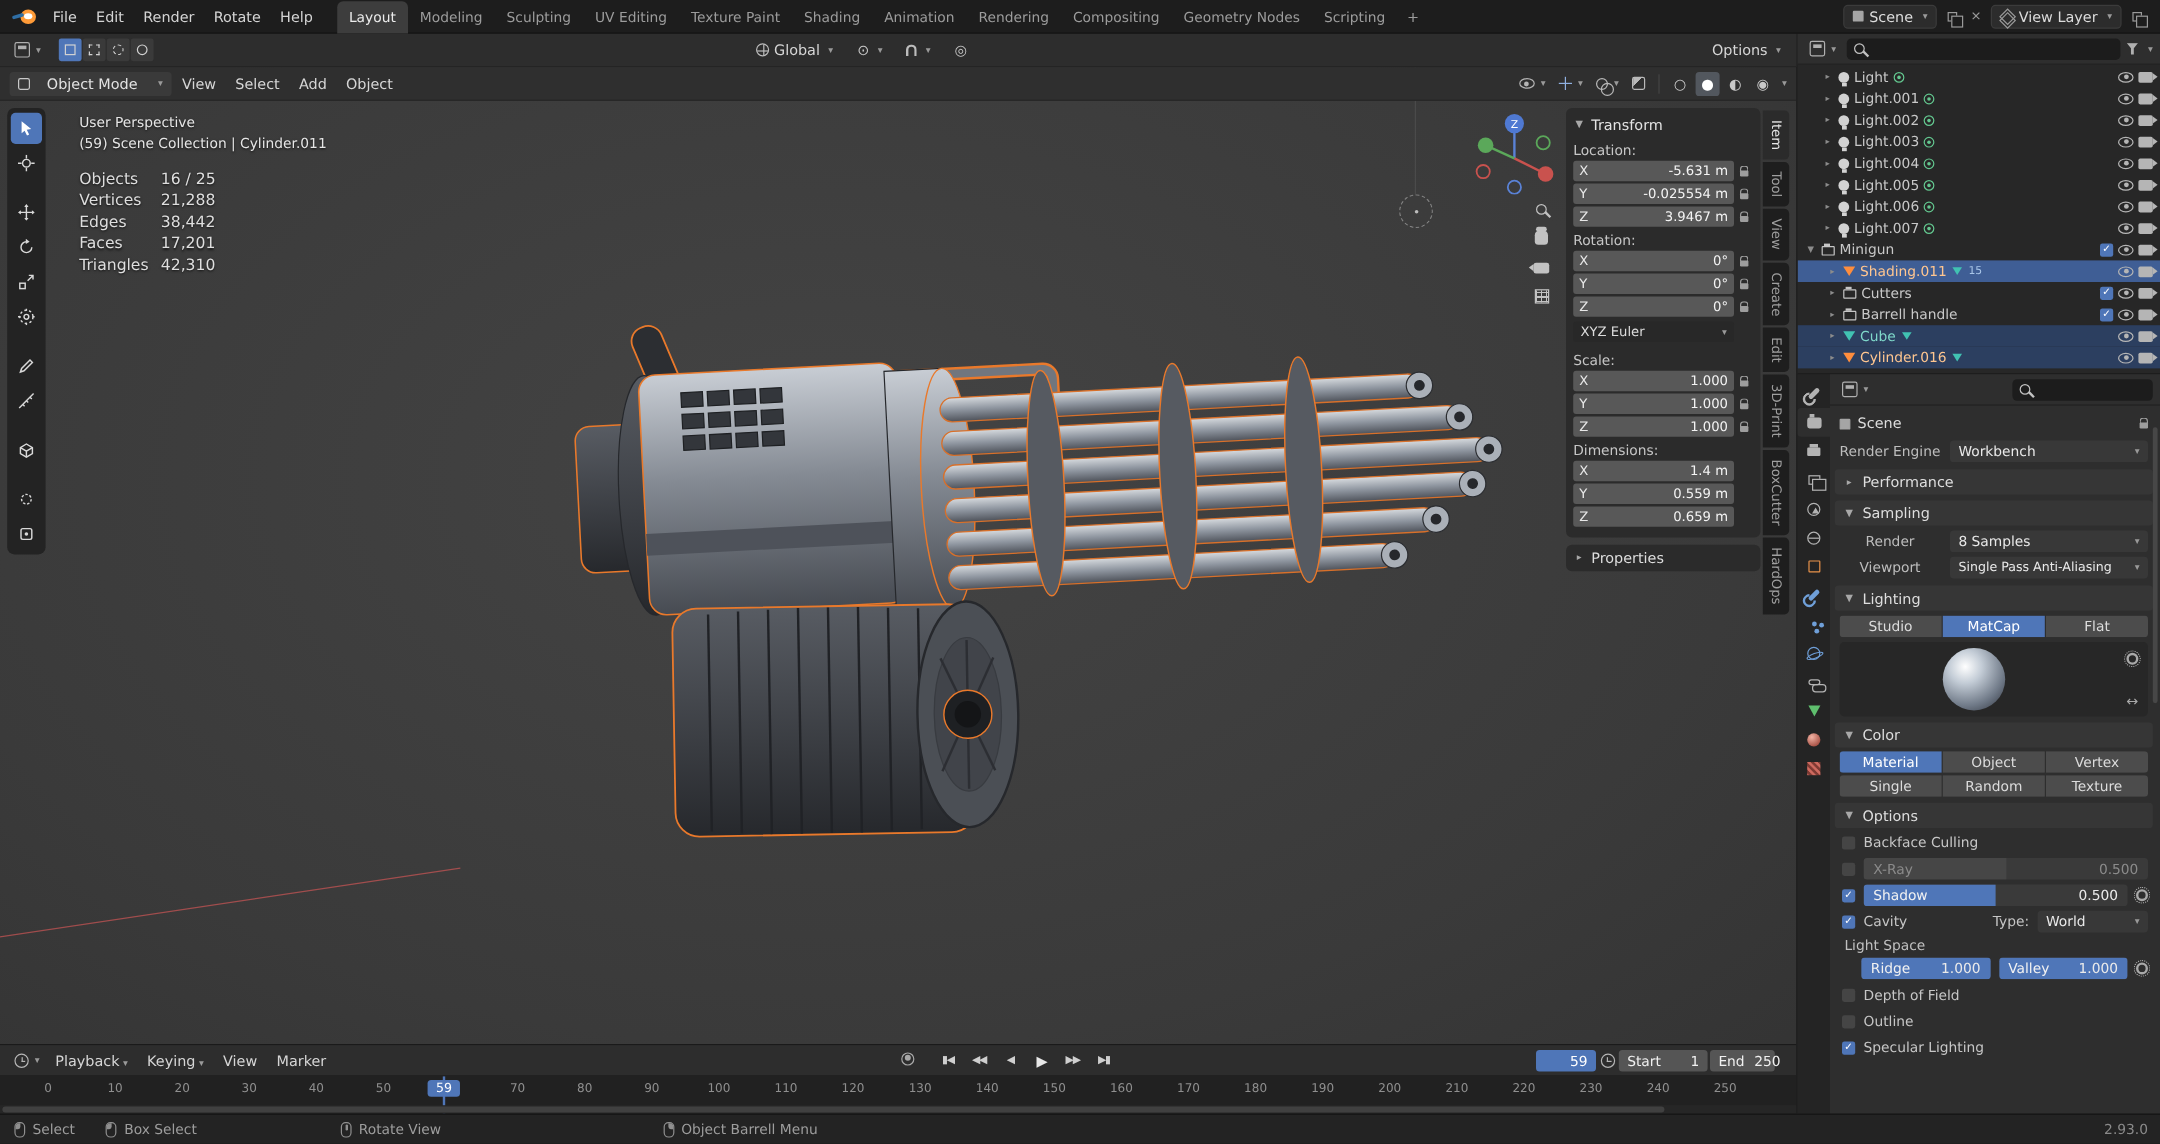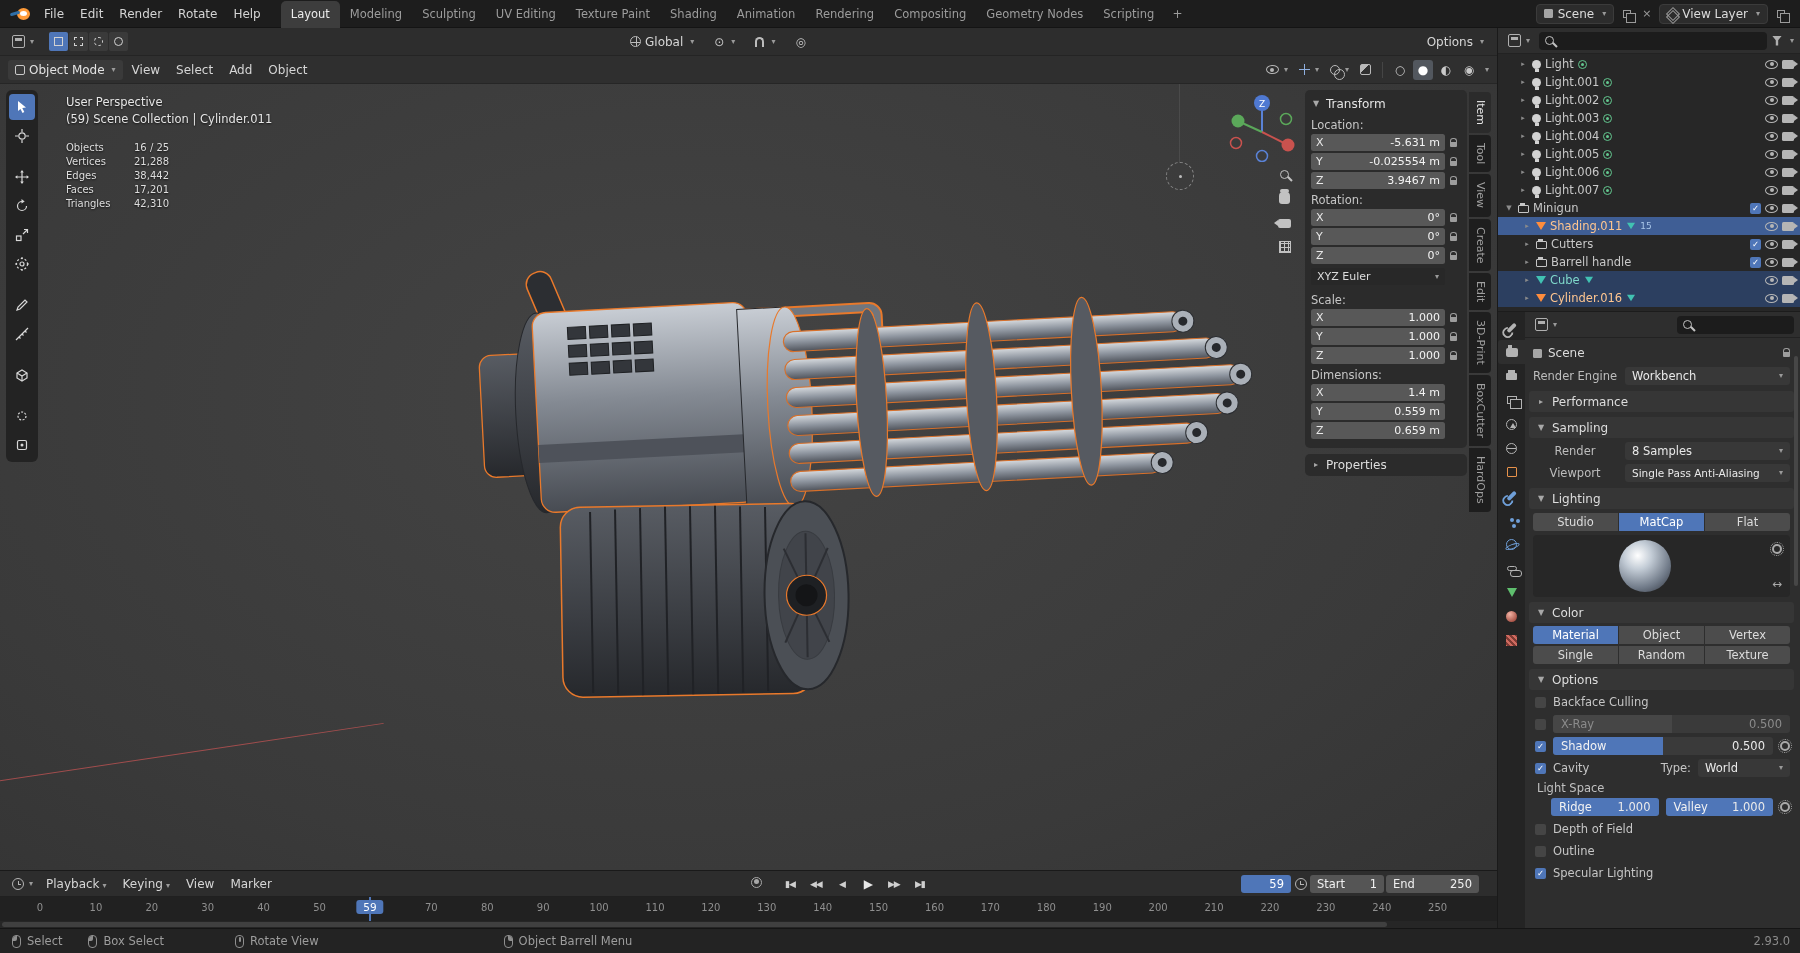--- a/index.html
+++ b/index.html
@@ -49,21 +49,21 @@
 .i-globe{width:11px;height:11px;border:1px solid #bcbcbc;border-radius:50%;position:relative;display:inline-block}
 .i-globe::before{content:'';position:absolute;left:50%;top:0;bottom:0;border-left:1px solid #bcbcbc}
 .i-globe::after{content:'';position:absolute;top:50%;left:0;right:0;border-top:1px solid #bcbcbc}
 .i-magnet{width:9px;height:10px;border:2px solid #bcbcbc;border-bottom:none;border-radius:5px 5px 0 0;position:relative;display:inline-block}
 .glyph{font-size:12px;color:#c6c6c6;line-height:1}
 .ts-right{margin-left:auto;display:flex;align-items:center;gap:4px}
 
 
 .viewport{position:absolute;left:0;top:56px;width:1497px;height:814px;background:radial-gradient(1100px 680px at 46% 42%,#444444,#3a3a3a 70%,#343434);overflow:hidden}
 .vph{position:absolute;left:0;top:0;right:0;height:28px;background:#2f2f2f;border-bottom:1px solid #262626;display:flex;align-items:center;padding:0 8px;gap:2px;z-index:12}
-.modebtn{display:flex;align-items:center;gap:4px;background:#3a3a3a;border-radius:3px;padding:3px 7px;color:#e2e2e2}
+.modebtn{display:flex;align-items:center;gap:14px;background:#3a3a3a;border-radius:3px;padding:3px 7px;color:#e2e2e2}
 .mode-ic{width:10px;height:10px;border:1.3px solid #c9c9c9;border-radius:2px;display:inline-block}
 .vmenu{padding:3px 7px;color:#d6d6d6}
 .vph-right{margin-left:auto;display:flex;align-items:center;gap:3px}
 .hbtn{display:flex;align-items:center;gap:2px;padding:2px 4px;border-radius:3px}
 .i-eye{width:13px;height:9px;border:1px solid #b5b5b5;border-radius:50%;position:relative;display:inline-block;flex:none}
 .i-eye::after{content:'';position:absolute;left:3.5px;top:1.8px;width:4px;height:4px;border-radius:50%;background:#b5b5b5}
 .gz-ic{width:11px;height:11px;position:relative;display:inline-block}
 .gz-ic::before{content:'';position:absolute;left:5px;top:0;bottom:0;width:1.4px;background:#8fb0e0}
 .gz-ic::after{content:'';position:absolute;top:5px;left:0;right:0;height:1.4px;background:#8fb0e0}
 .ov-ic{width:10px;height:10px;border:1px solid #b9b9b9;border-radius:50%;position:relative;display:inline-block}
@@ -75,21 +75,21 @@
 
 
 .toolcol{position:absolute;left:6px;top:34px;width:32px;background:rgba(34,34,34,.92);border-radius:6px;padding:4px 3px;display:flex;flex-direction:column;gap:3px;z-index:11}
 .tool{width:26px;height:26px;border-radius:4px;display:flex;align-items:center;justify-content:center;color:#d8d8d8}
 .tool.active{background:#4f76b8;color:#fff}
 .tool.gap{margin-top:12px}
 .tool svg{width:14px;height:14px;stroke-width:1.2}
 
 
 .vp-info{position:absolute;left:66px;top:38px;color:#e6e6e6;text-shadow:0 1px 2px rgba(0,0,0,.7);font-size:11.5px;line-height:17px;z-index:10}
-.vp-stats{position:absolute;left:66px;top:86px;display:grid;grid-template-columns:58px auto;column-gap:10px;row-gap:3px;color:#dedede;text-shadow:0 1px 2px rgba(0,0,0,.7);font-size:10px;z-index:10}
+.vp-stats{position:absolute;left:66px;top:86px;display:grid;grid-template-columns:58px auto;column-gap:10px;row-gap:3px;color:#dedede;text-shadow:0 1px 2px rgba(0,0,0,.7);font-size:13px;z-index:10}
 .axis-gizmo{position:absolute;right:200px;top:36px;width:70px;height:70px;z-index:10}
 .navicons{position:absolute;right:206px;top:112px;display:flex;flex-direction:column;gap:10px;align-items:center;z-index:10}
 .i-mag{width:9px;height:9px;border:1.5px solid #c2c2c2;border-radius:50%;position:relative;display:inline-block}
 .i-mag::after{content:'';position:absolute;width:6px;height:1.6px;background:#c2c2c2;transform:rotate(45deg);right:-5px;bottom:-2px}
 .i-hand{width:11px;height:12px;background:#c2c2c2;border-radius:4px 4px 3px 3px;position:relative;display:inline-block}
 .i-hand::before{content:'';position:absolute;top:-3px;left:1px;right:1px;height:4px;background:#c2c2c2;border-radius:2px}
 .i-vcam{width:13px;height:9px;background:#c2c2c2;border-radius:2px;position:relative;display:inline-block}
 .i-vcam::before{content:'';position:absolute;left:-4px;top:1px;border-top:3.5px solid transparent;border-bottom:3.5px solid transparent;border-right:4px solid #c2c2c2}
 .i-gridic{width:12px;height:12px;border:1px solid #c2c2c2;display:inline-block;
   background-image:repeating-linear-gradient(0deg,#c2c2c2 0 1px,transparent 1px 4px),repeating-linear-gradient(90deg,#c2c2c2 0 1px,transparent 1px 4px)}
@@ -741,21 +741,21 @@
       </div>
       <div class="grow"></div>
       <div class="framefld">59</div>
       <span class="mini">
           <span class="i-clock"></span>
         </span>
       <div class="rangefld" style="width:74px">
         <span>Start</span>
           <span>1</span>
       </div>
-      <div class="rangefld" style="width:93px;margin-right:10px">
+      <div class="rangefld" style="width:54px;margin-right:10px">
         <span>End</span>
           <span>250</span>
       </div>
     </div>
     <div class="tl-ruler">
       <div class="ticks">
         <span>0</span>
           <span>10</span>
           <span>20</span>
           <span>30</span>
@@ -1146,21 +1146,21 @@
 
   <div class="statusbar">
     <div class="sbitem" style="margin-left:2px">
       <span class="ms l"></span>
       <span>Select</span>
     </div>
     <div class="sbitem" style="margin-left:26px">
       <span class="ms l"></span>
       <span>Box Select</span>
     </div>
-    <div class="sbitem" style="margin-left:71px">
+    <div class="sbitem" style="margin-left:120px">
       <span class="ms m"></span>
       <span>Rotate View</span>
     </div>
     <div class="sbitem" style="margin-left:185px">
       <span class="ms r"></span>
       <span>Object Barrell Menu</span>
     </div>
     <span class="version">2.93.0</span>
   </div>
 

